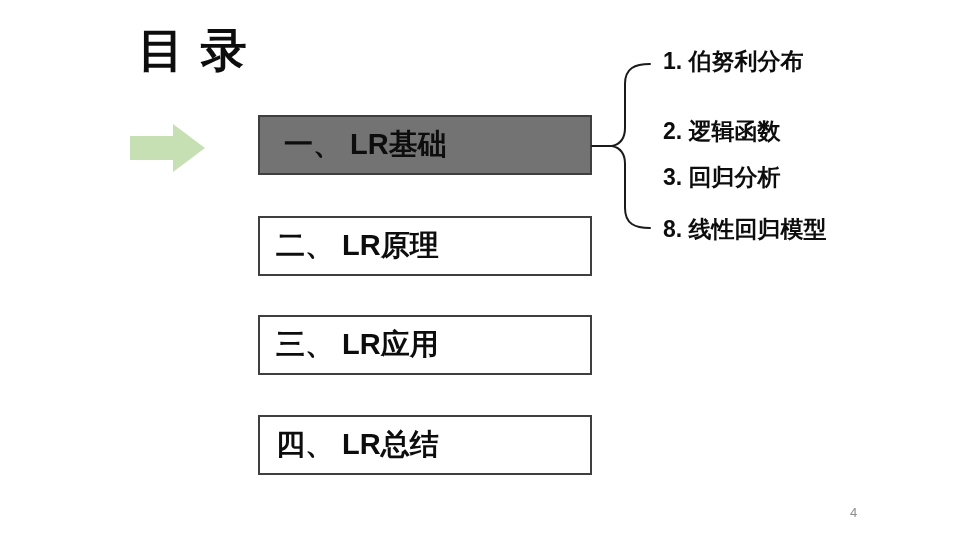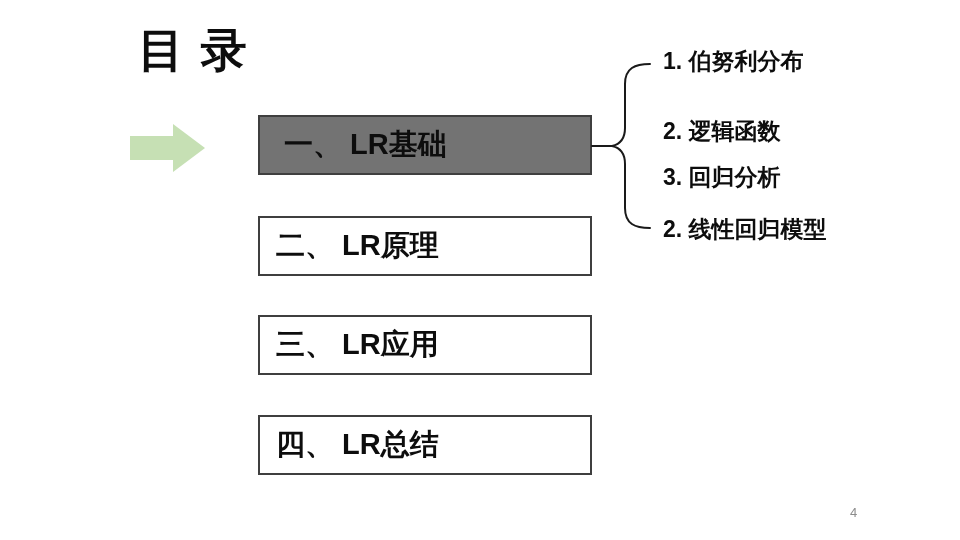--- a/index.html
+++ b/index.html
@@ -78,17 +78,17 @@
   </div>
 
   <svg class="brace-svg" width="70" height="190" viewBox="0 0 70 190" aria-hidden="true">
     <path d="M 4 92 L 24 92" fill="none" stroke="#1a1a1a" stroke-width="2" stroke-linecap="round"></path>
     <path d="M 62 10 C 47 10, 37 14, 37 30 L 37 74 C 37 84, 33 90, 24 92 C 33 94, 37 100, 37 110 L 37 154 C 37 170, 47 174, 62 174" fill="none" stroke="#1a1a1a" stroke-width="2" stroke-linecap="round"></path>
   </svg>
 
   <div class="sub-item sub1">1. 伯努利分布</div>
   <div class="sub-item sub2">2. 逻辑函数</div>
   <div class="sub-item sub3">3. 回归分析</div>
-  <div class="sub-item sub4">2. 线性回归模型</div>
+  <div class="sub-item sub4">8. 线性回归模型</div>
 
   <div class="page-number">4</div>
 
 </div>
 
 </body></html>

